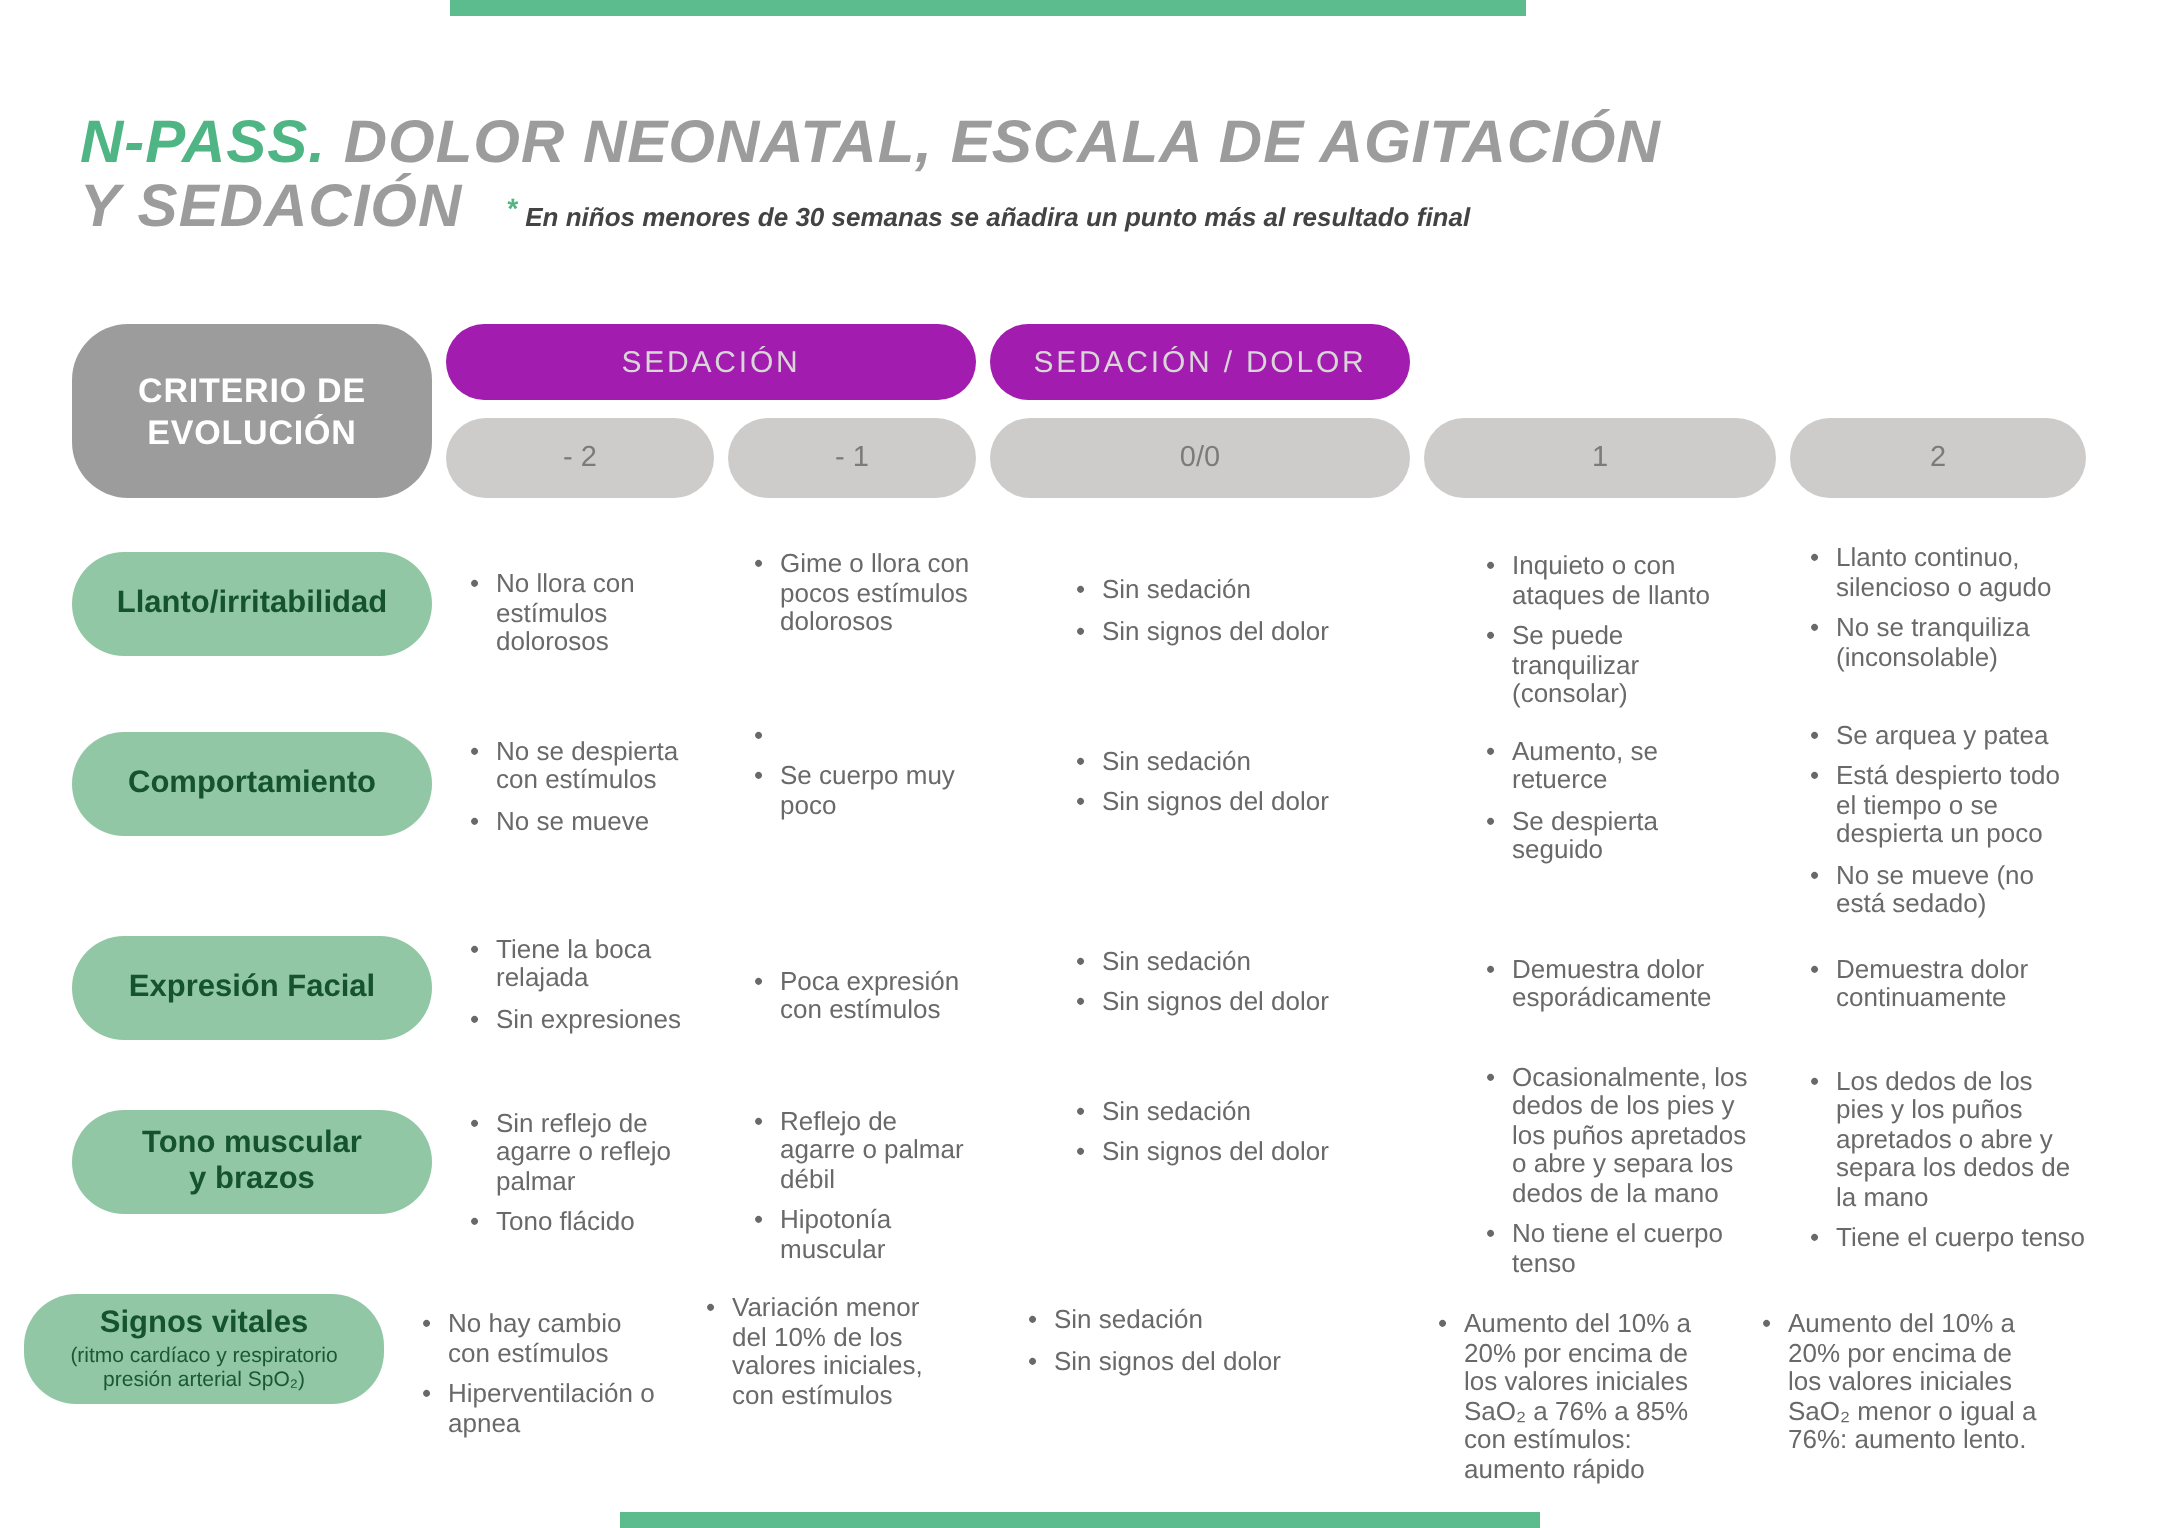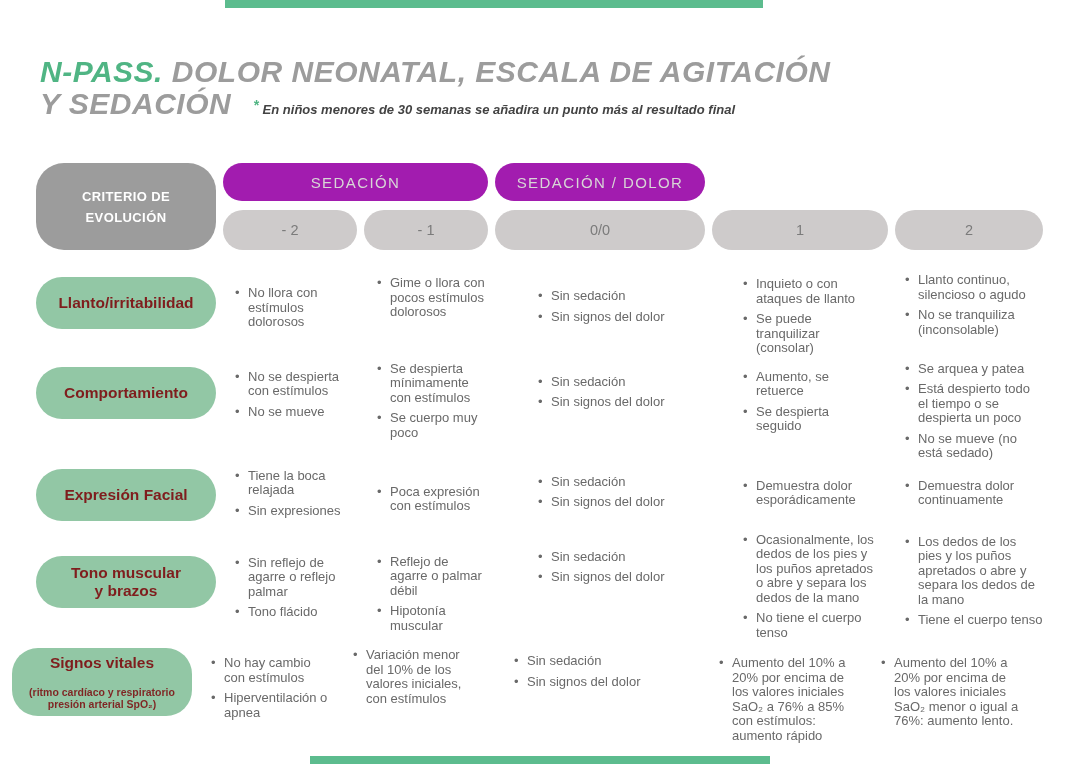--- a/index.html
+++ b/index.html
@@ -27,21 +27,21 @@
     grid-template-columns: 180px 134px 124px 210px 176px 148px;
     column-gap: 7px;
     padding-left: 36px;
   }
 
   
   .header-grid { margin-top: 37px; grid-template-rows: 38px 40px; row-gap: 9px; margin-bottom: 21px; }
   .criteria-pill {
     grid-column: 1; grid-row: 1 / 3;
     background: #9c9c9c; border-radius: 28px;
-    color: #ffffff; font-weight: bold; font-size: 13px; line-height: 21px; letter-spacing: 0.4px;
+    color: #ffffff; font-weight: bold; font-size: 17px; line-height: 21px; letter-spacing: 0.4px;
     display: flex; align-items: center; justify-content: center; text-align: center;
     white-space: pre-line; padding: 0 12px;
   }
   .group-pill {
     background: #a21caf; border-radius: 19px;
     color: #d8d6d6; font-size: 15px; letter-spacing: 1.4px;
     display: flex; align-items: center; justify-content: center;
     grid-row: 1;
   }
   .g-sed { grid-column: 2 / 4; }
@@ -57,24 +57,24 @@
   .s-p1 { grid-column: 5; } .s-p2 { grid-column: 6; }
 
   
   .body-row { align-items: start; }
   .r1 { min-height: 82px; } .r2 { min-height: 88px; } .r3 { min-height: 66px; }
   .r4 { min-height: 113px; } .r5 { min-height: 118px; padding-left: 12px; }
   .row-label {
     background: #92c7a5; border-radius: 26px;
     min-height: 52px; width: 180px;
     display: flex; flex-direction: column; align-items: center; justify-content: center;
-    color: #7f1d1d; text-align: center; padding: 6px 10px;
+    color: #14532d; text-align: center; padding: 6px 10px;
   }
   .label-main { font-weight: bold; font-size: 15.5px; line-height: 18px; white-space: pre-line; }
-  .label-sub { font-size: 10.5px; line-height: 12px; font-weight: bold; white-space: pre-line; margin-top: 14px; opacity: 0.95; }
+  .label-sub { font-size: 10.5px; line-height: 12px; font-weight: normal; white-space: pre-line; margin-top: 1px; opacity: 0.95; }
 
   .cell { font-size: 13px; line-height: 14.5px; color: #696969; }
   .c-m2 { padding-left: 12px; }
   .c-m1 { padding-left: 13px; }
   .c-z  { padding-left: 43px; padding-right: 4px; }
   .c-p1 { padding-left: 31px; padding-right: 10px; }
   .c-p2 { padding-left: 10px; }
   .bullet { display: flex; margin-bottom: 6px; }
   .dot { flex: none; width: 13px; }
   .txt { flex: 1; }
@@ -166,21 +166,20 @@
         <span class="txt">No se despierta con estímulos</span>
       </div>
       <div class="bullet">
         <span class="dot">•</span>
         <span class="txt">No se mueve</span>
       </div>
     </div>
   <div class="cell c-m1 mt0">
       <div class="bullet">
         <span class="dot">•</span>
-        <span class="txt">Se despierta mínimamente con estímulos</span>
       </div>
       <div class="bullet">
         <span class="dot">•</span>
         <span class="txt">Se cuerpo muy poco</span>
       </div>
     </div>
   <div class="cell c-z mt13">
       <div class="bullet">
         <span class="dot">•</span>
         <span class="txt">Sin sedación</span>

